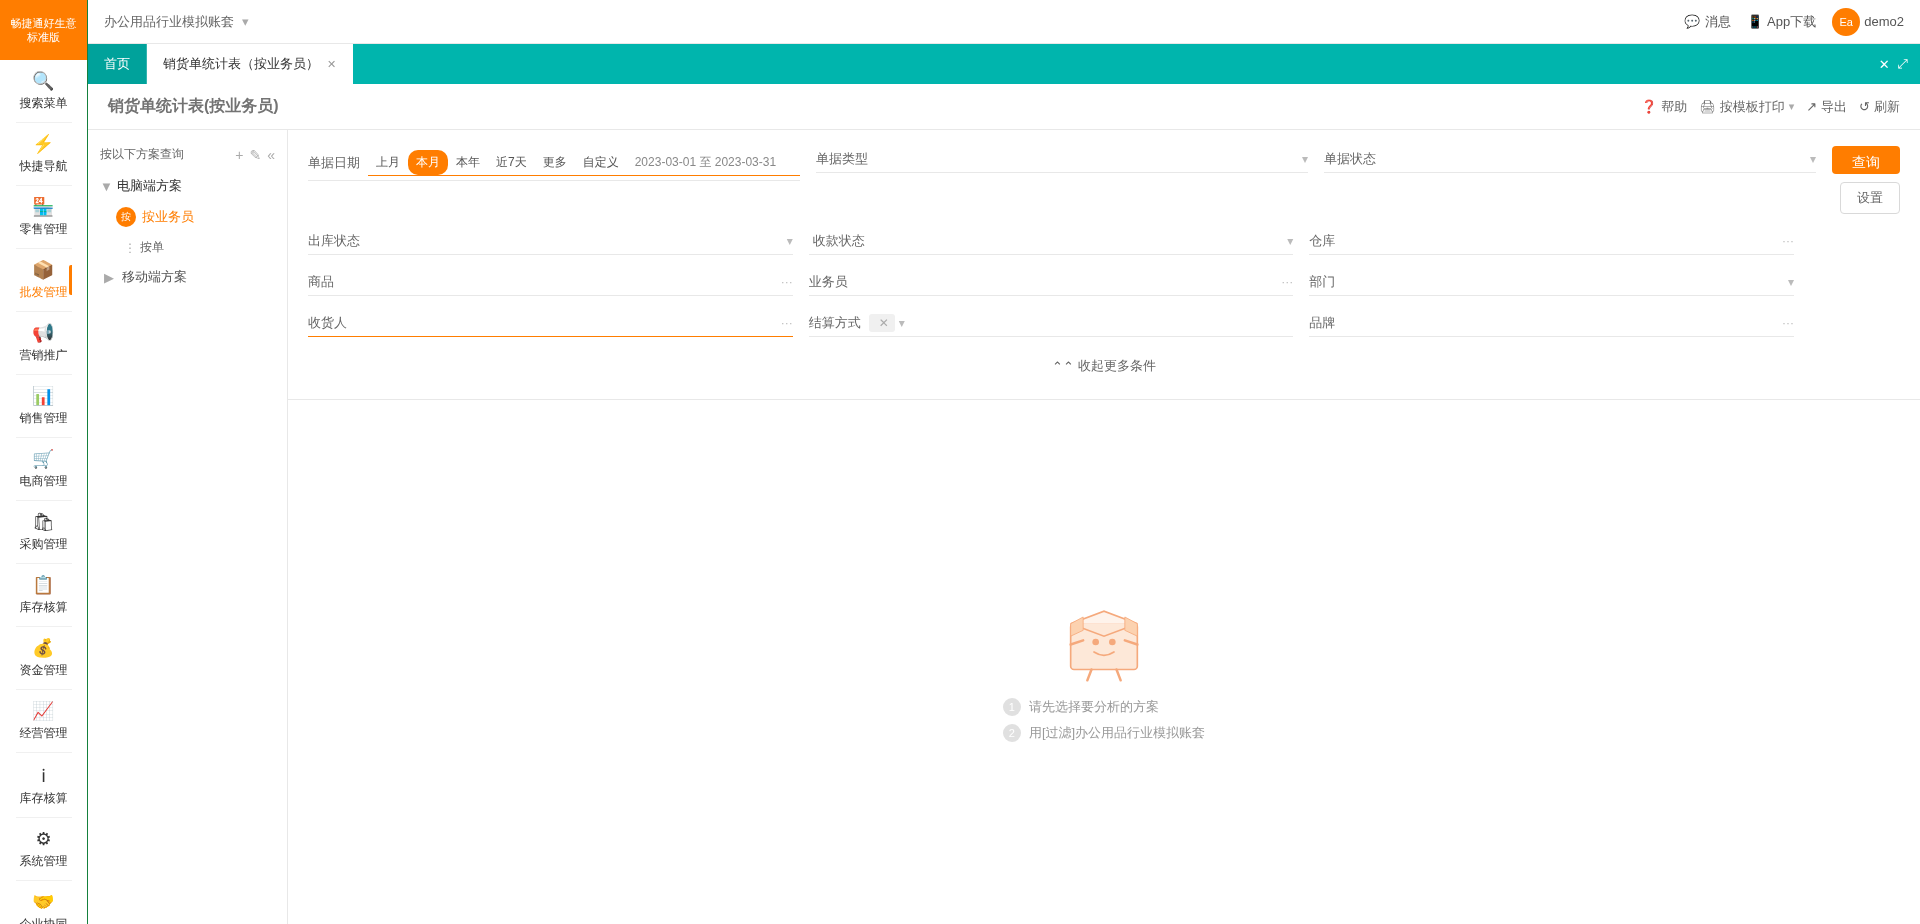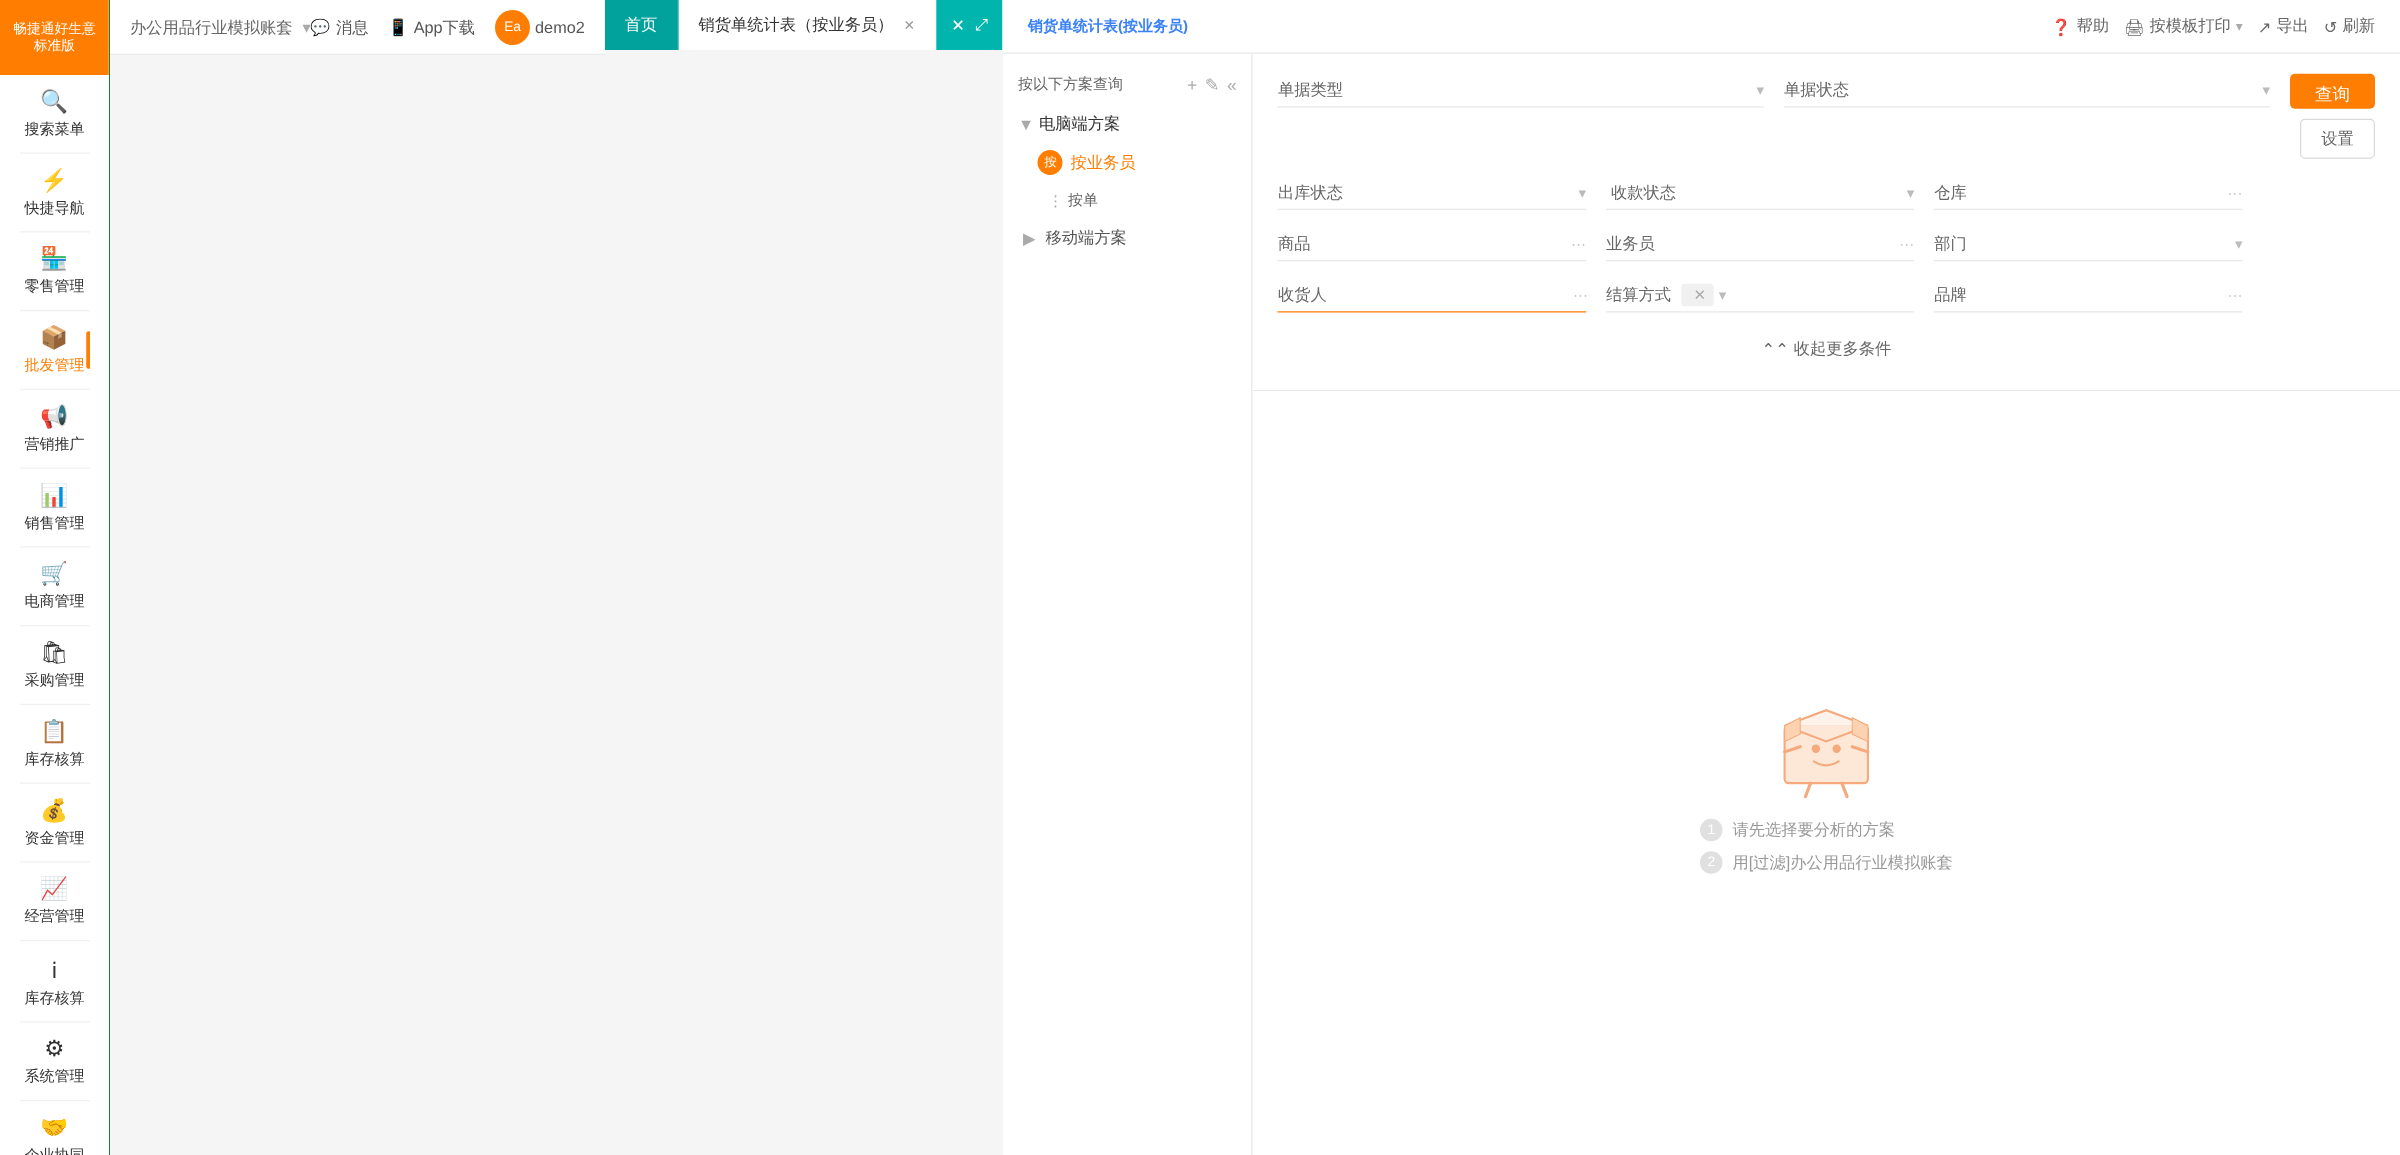--- a/index.html
+++ b/index.html
@@ -41,21 +41,21 @@
       text-align: center;
       border-bottom: 1px solid #f0f0f0;
     }
     .sidebar-item.active { color: #ff7d00; }
     .sidebar-icon { font-size: 18px; margin-bottom: 3px; }
 
     
     #main {
       flex: 1;
       display: flex;
-      flex-direction: row;
+      flex-direction: column;
       overflow: hidden;
     }
 
     
     #topbar {
       height: 44px;
       background: #fff;
       display: flex;
       align-items: center;
       justify-content: space-between;
@@ -106,21 +106,21 @@
     
     #page-header {
       background: #fff;
       padding: 12px 20px;
       display: flex;
       align-items: center;
       justify-content: space-between;
       border-bottom: 1px solid #e8e8e8;
       flex-shrink: 0;
     }
-    .page-title { font-size: 12px; font-weight: 600; color: #3b82f6; }
+    .page-title { font-size: 16px; font-weight: 600; color: #737373; }
     .page-actions { display: flex; align-items: center; gap: 12px; }
     .page-action-btn { display: flex; align-items: center; gap: 4px; color: #666; font-size: 13px; cursor: pointer; }
 
     
     #body-area {
       flex: 1;
       display: flex;
       overflow: hidden;
     }
 
@@ -494,20 +494,34 @@
         </div>
       </div>
 
       <div id="right-panel">
 
         <div id="filter-area">
 
           <div style="display:flex; align-items:flex-start; gap:16px; margin-bottom:14px;">
             <div style="flex:1; min-width:0;">
               <div class="filter-field">
+                <span class="filter-field-label">单据日期</span>
+                <div class="date-filter-row" style="flex:1;">
+                  <span class="date-tab">上月</span>
+                  <span class="date-tab active">本月</span>
+                  <span class="date-tab">本年</span>
+                  <span class="date-tab">近7天</span>
+                  <span class="date-tab">更多</span>
+                  <span class="date-tab">自定义</span>
+                  <span class="date-range-text">2023-03-01 至 2023-03-31</span>
+                </div>
+              </div>
+            </div>
+            <div style="flex:1; min-width:0;">
+              <div class="filter-field">
                 <span class="filter-field-label">单据类型</span>
                 <div class="filter-field-value">
                   <span></span>
                   <span class="filter-field-icon">▾</span>
                 </div>
               </div>
             </div>
             <div style="flex:1; min-width:0;">
               <div class="filter-field">
                 <span class="filter-field-label">单据状态</span>

